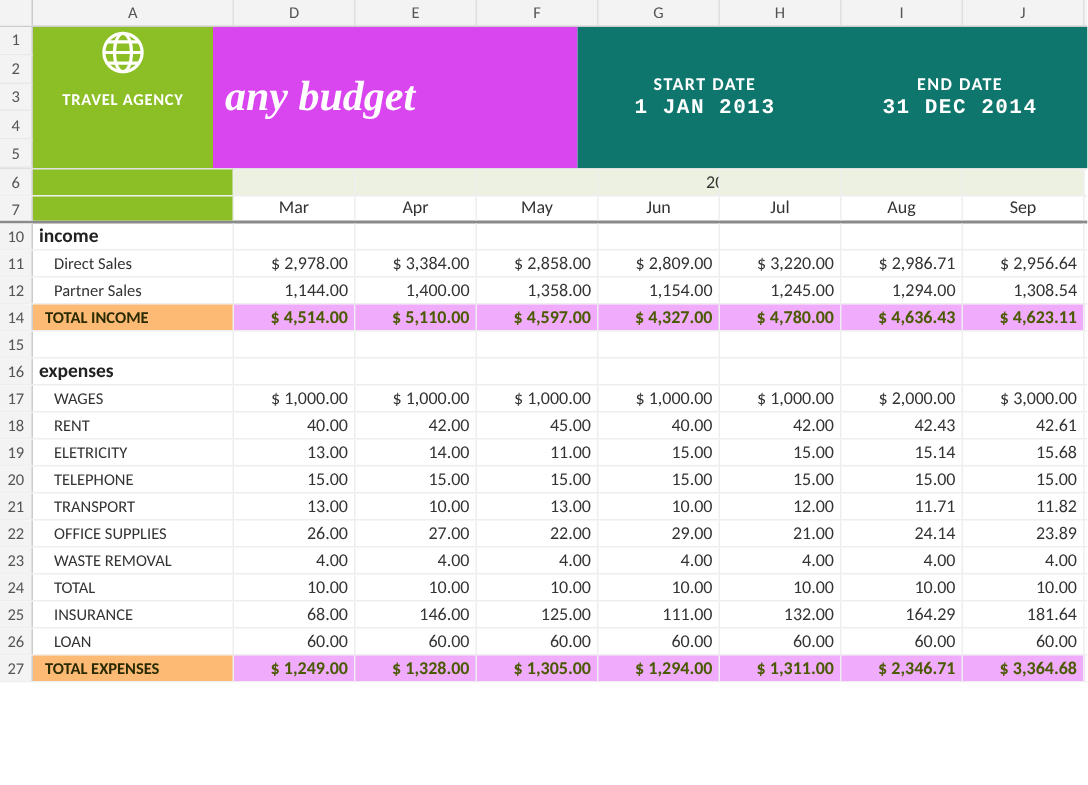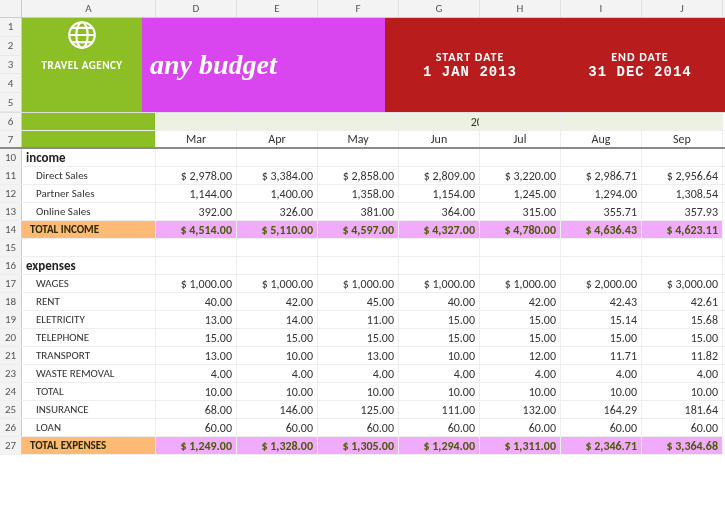--- a/index.html
+++ b/index.html
@@ -30,21 +30,21 @@
 
   
   .banner { display:flex; }
   .banner .row-headers-col { display:flex; flex-direction:column; }
   .banner .row-headers-col .rh { width:22px; height:19px; font-size:11px; color:#555; background:#f3f3f3; border-right:1px solid #ccc; border-bottom:1px solid #e8e8e8; display:flex; align-items:center; justify-content:center;}
   .banner-main { display:flex; flex:1; }
   .banner-green { width:120px; background:#8cbf26; display:flex; flex-direction:column; align-items:center; justify-content:flex-start; color:#fff; }
   .banner-green svg { width:34px; height:34px; }
   .banner-green .agency { font-size:11px; font-weight:bold; letter-spacing:0.5px; margin-top:4px; }
   .banner-gray { width:243px; background:#d946ef; color:#fff; display:flex; align-items:center; padding-left:8px; font-family: Georgia, 'Times New Roman', serif; font-style:italic; font-size:28px; font-weight:bold; }
-  .banner-gold { flex:1; background:#b91c1c; color:#fff; display:flex; }
+  .banner-gold { flex:1; background:#0f766e; color:#fff; display:flex; }
   .banner-gold .half { flex:1; display:flex; flex-direction:column; align-items:center; justify-content:center; }
   .banner-gold .half .t1 { font-size:12px; font-weight:bold; letter-spacing:1px; }
   .banner-gold .half .t2 { font-size:14px; font-weight:bold; letter-spacing:1px;font-family:Liberation Mono, monospace; }
 
   .year-row .cell { background:#ecf1e1; }
   .year-row .wA { background:#8cbf26; }
   .year-row .year-val { justify-content:center; font-size:12px; color:#333; }
   .month-row .wA { background:#8cbf26; }
   .month-row .cell.m { justify-content:center; font-size:12px; color:#333; }
   .month-row { border-bottom: 2px solid #8a8a8a; }
@@ -156,31 +156,20 @@
     <div class="row-header">12</div>
     <div class="cell wA label-cell indent">Partner Sales</div>
     <div class="cell wD num">1,144.00</div>
         <div class="cell wE num">1,400.00</div>
         <div class="cell wF num">1,358.00</div>
         <div class="cell wG num">1,154.00</div>
         <div class="cell wH num">1,245.00</div>
         <div class="cell wI num">1,294.00</div>
         <div class="cell wJ num">1,308.54</div>
   </div>
-      <div class="grid-row ">
-    <div class="row-header">13</div>
-    <div class="cell wA label-cell indent">Online Sales</div>
-    <div class="cell wD num">392.00</div>
-        <div class="cell wE num">326.00</div>
-        <div class="cell wF num">381.00</div>
-        <div class="cell wG num">364.00</div>
-        <div class="cell wH num">315.00</div>
-        <div class="cell wI num">355.71</div>
-        <div class="cell wJ num">357.93</div>
-  </div>
       <div class="grid-row total-row">
     <div class="row-header">14</div>
     <div class="cell wA label-cell">TOTAL INCOME</div>
     <div class="cell wD num">$  4,514.00</div>
         <div class="cell wE num">$  5,110.00</div>
         <div class="cell wF num">$  4,597.00</div>
         <div class="cell wG num">$  4,327.00</div>
         <div class="cell wH num">$  4,780.00</div>
         <div class="cell wI num">$  4,636.43</div>
         <div class="cell wJ num">$  4,623.11</div>
@@ -256,20 +245,31 @@
     <div class="cell wA label-cell indent">TRANSPORT</div>
     <div class="cell wD num">13.00</div>
         <div class="cell wE num">10.00</div>
         <div class="cell wF num">13.00</div>
         <div class="cell wG num">10.00</div>
         <div class="cell wH num">12.00</div>
         <div class="cell wI num">11.71</div>
         <div class="cell wJ num">11.82</div>
   </div>
       <div class="grid-row ">
+    <div class="row-header">22</div>
+    <div class="cell wA label-cell indent">OFFICE SUPPLIES</div>
+    <div class="cell wD num">26.00</div>
+        <div class="cell wE num">27.00</div>
+        <div class="cell wF num">22.00</div>
+        <div class="cell wG num">29.00</div>
+        <div class="cell wH num">21.00</div>
+        <div class="cell wI num">24.14</div>
+        <div class="cell wJ num">23.89</div>
+  </div>
+      <div class="grid-row ">
     <div class="row-header">23</div>
     <div class="cell wA label-cell indent">WASTE REMOVAL</div>
     <div class="cell wD num">4.00</div>
         <div class="cell wE num">4.00</div>
         <div class="cell wF num">4.00</div>
         <div class="cell wG num">4.00</div>
         <div class="cell wH num">4.00</div>
         <div class="cell wI num">4.00</div>
         <div class="cell wJ num">4.00</div>
   </div>

